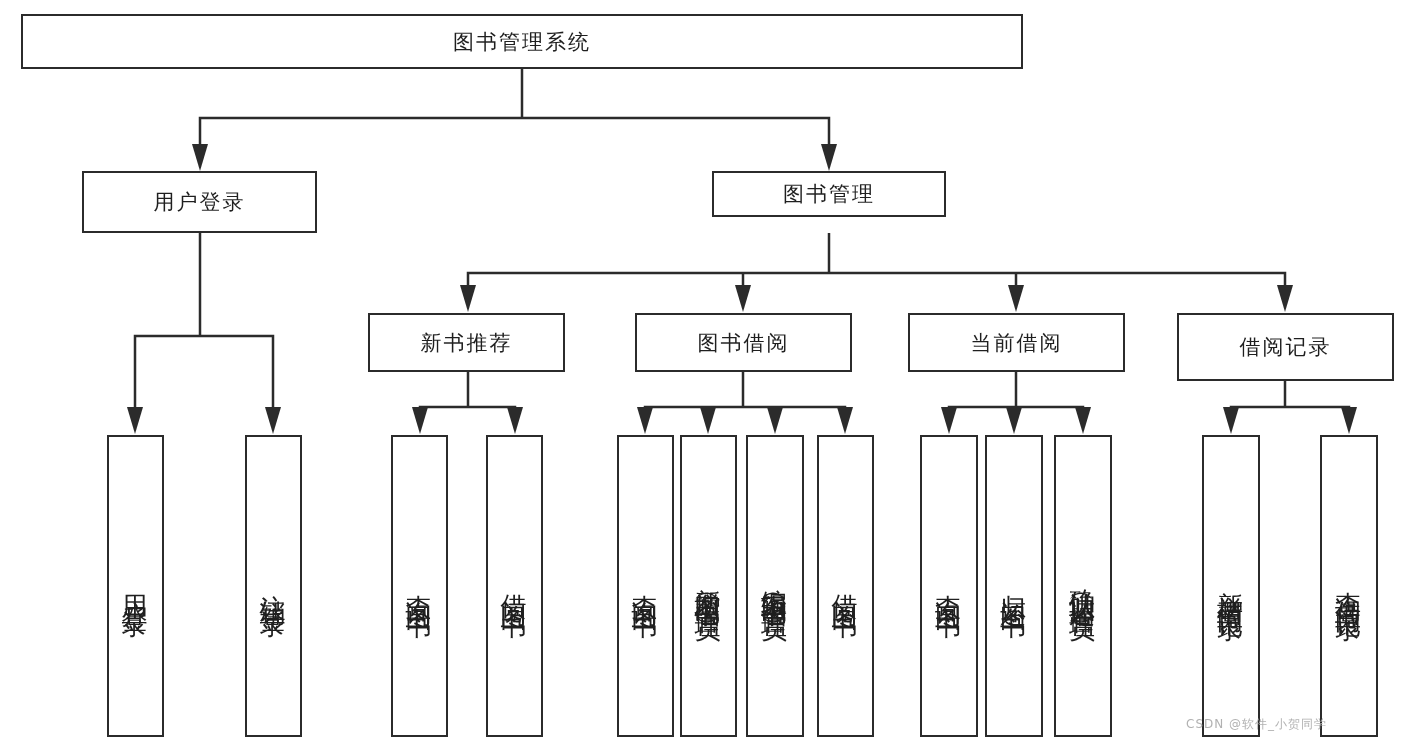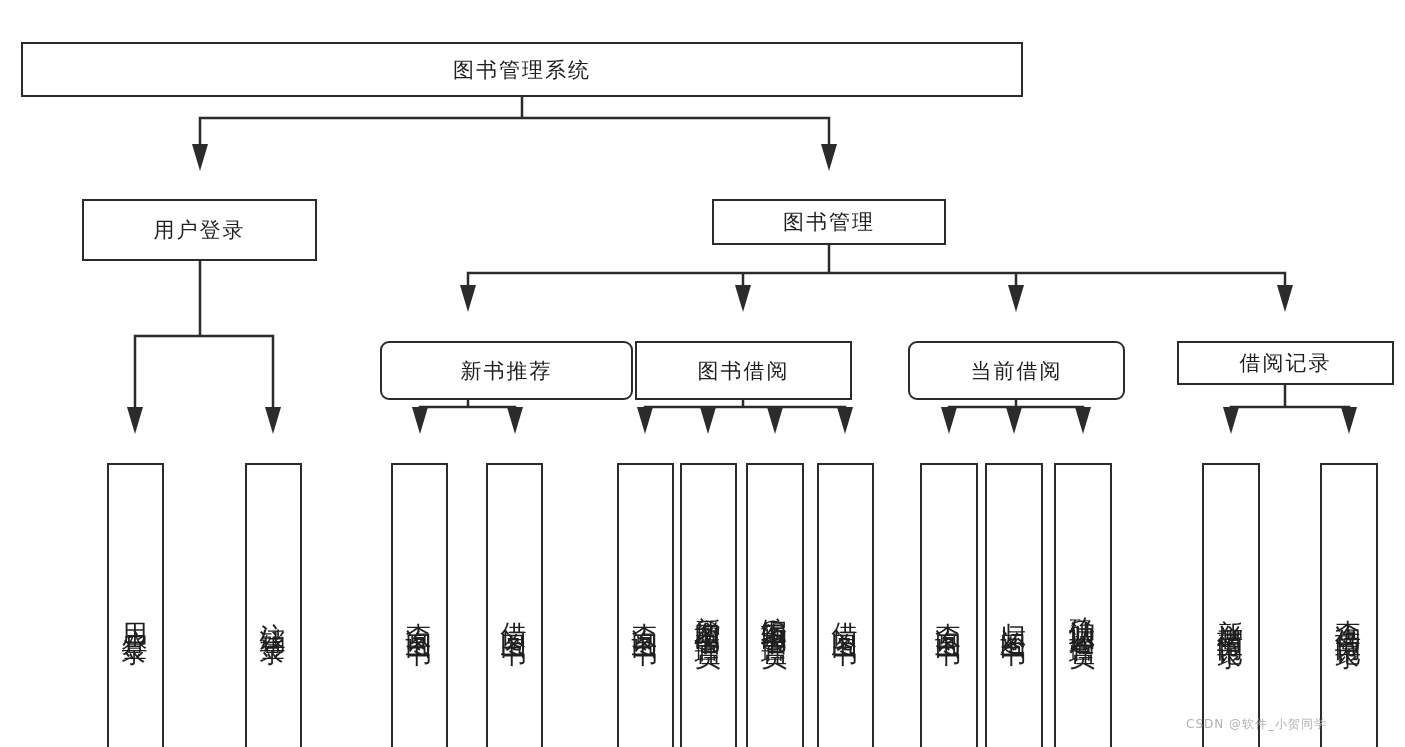--- a/index.html
+++ b/index.html
@@ -14,21 +14,20 @@
   .box{
     position:absolute;
     box-sizing:border-box;
     border:2.5px solid #2b2b2b;
     background:#ffffff;
     display:flex;
     align-items:center;
     justify-content:center;
     color:#1f1f1f;
     z-index:2;
-    margin-top:28px;
   }
   .h-box{font-size:21px;letter-spacing:2px;white-space:nowrap;}
   .v-box{
     writing-mode:vertical-rl;
     text-orientation:mixed;
     font-size:26px;
     white-space:nowrap;
   }
   .ls4{letter-spacing:6px;}
   .ls6{letter-spacing:5px;}
@@ -97,24 +96,24 @@
       <polygon points="1223,407 1239,407 1231,434"></polygon>
       <polygon points="1341,407 1357,407 1349,434"></polygon>
     </g>
   </svg>
 
   <div class="box h-box" style="left:21px;top:14px;width:1002px;height:55px;">图书管理系统</div>
 
   <div class="box h-box" style="left:82px;top:171px;width:235px;height:62px;">用户登录</div>
   <div class="box h-box" style="left:712px;top:171px;width:234px;height:46px;">图书管理</div>
 
-  <div class="box h-box" style="left:380px;top:313px;width:253px;height:59px;border-radius:9px;">新书推荐</div>
+  <div class="box h-box" style="left:368px;top:313px;width:197px;height:59px;">新书推荐</div>
   <div class="box h-box" style="left:635px;top:313px;width:217px;height:59px;text-align:right;">图书借阅</div>
-  <div class="box h-box" style="left:908px;top:313px;width:217px;height:59px;border-radius:9px;">当前借阅</div>
-  <div class="box h-box" style="left:1177px;top:313px;width:217px;height:44px;">借阅记录</div>
+  <div class="box h-box" style="left:908px;top:313px;width:217px;height:59px;">当前借阅</div>
+  <div class="box h-box" style="left:1177px;top:313px;width:217px;height:68px;">借阅记录</div>
 
   <div class="box v-box ls4" style="left:107px;top:435px;width:57px;height:302px;">用户登录</div>
   <div class="box v-box ls4" style="left:245px;top:435px;width:57px;height:302px;">注销登录</div>
 
   <div class="box v-box ls4" style="left:391px;top:435px;width:57px;height:302px;">查询图书</div>
   <div class="box v-box ls4" style="left:486px;top:435px;width:57px;height:302px;">借阅图书</div>
 
   <div class="box v-box ls4" style="left:617px;top:435px;width:57px;height:302px;">查询图书</div>
   <div class="box v-box ls9" style="left:680px;top:435px;width:57px;height:302px;">新增图书（管理员）</div>
   <div class="box v-box ls9" style="left:746px;top:435px;width:58px;height:302px;">编辑图书（管理员）</div>

